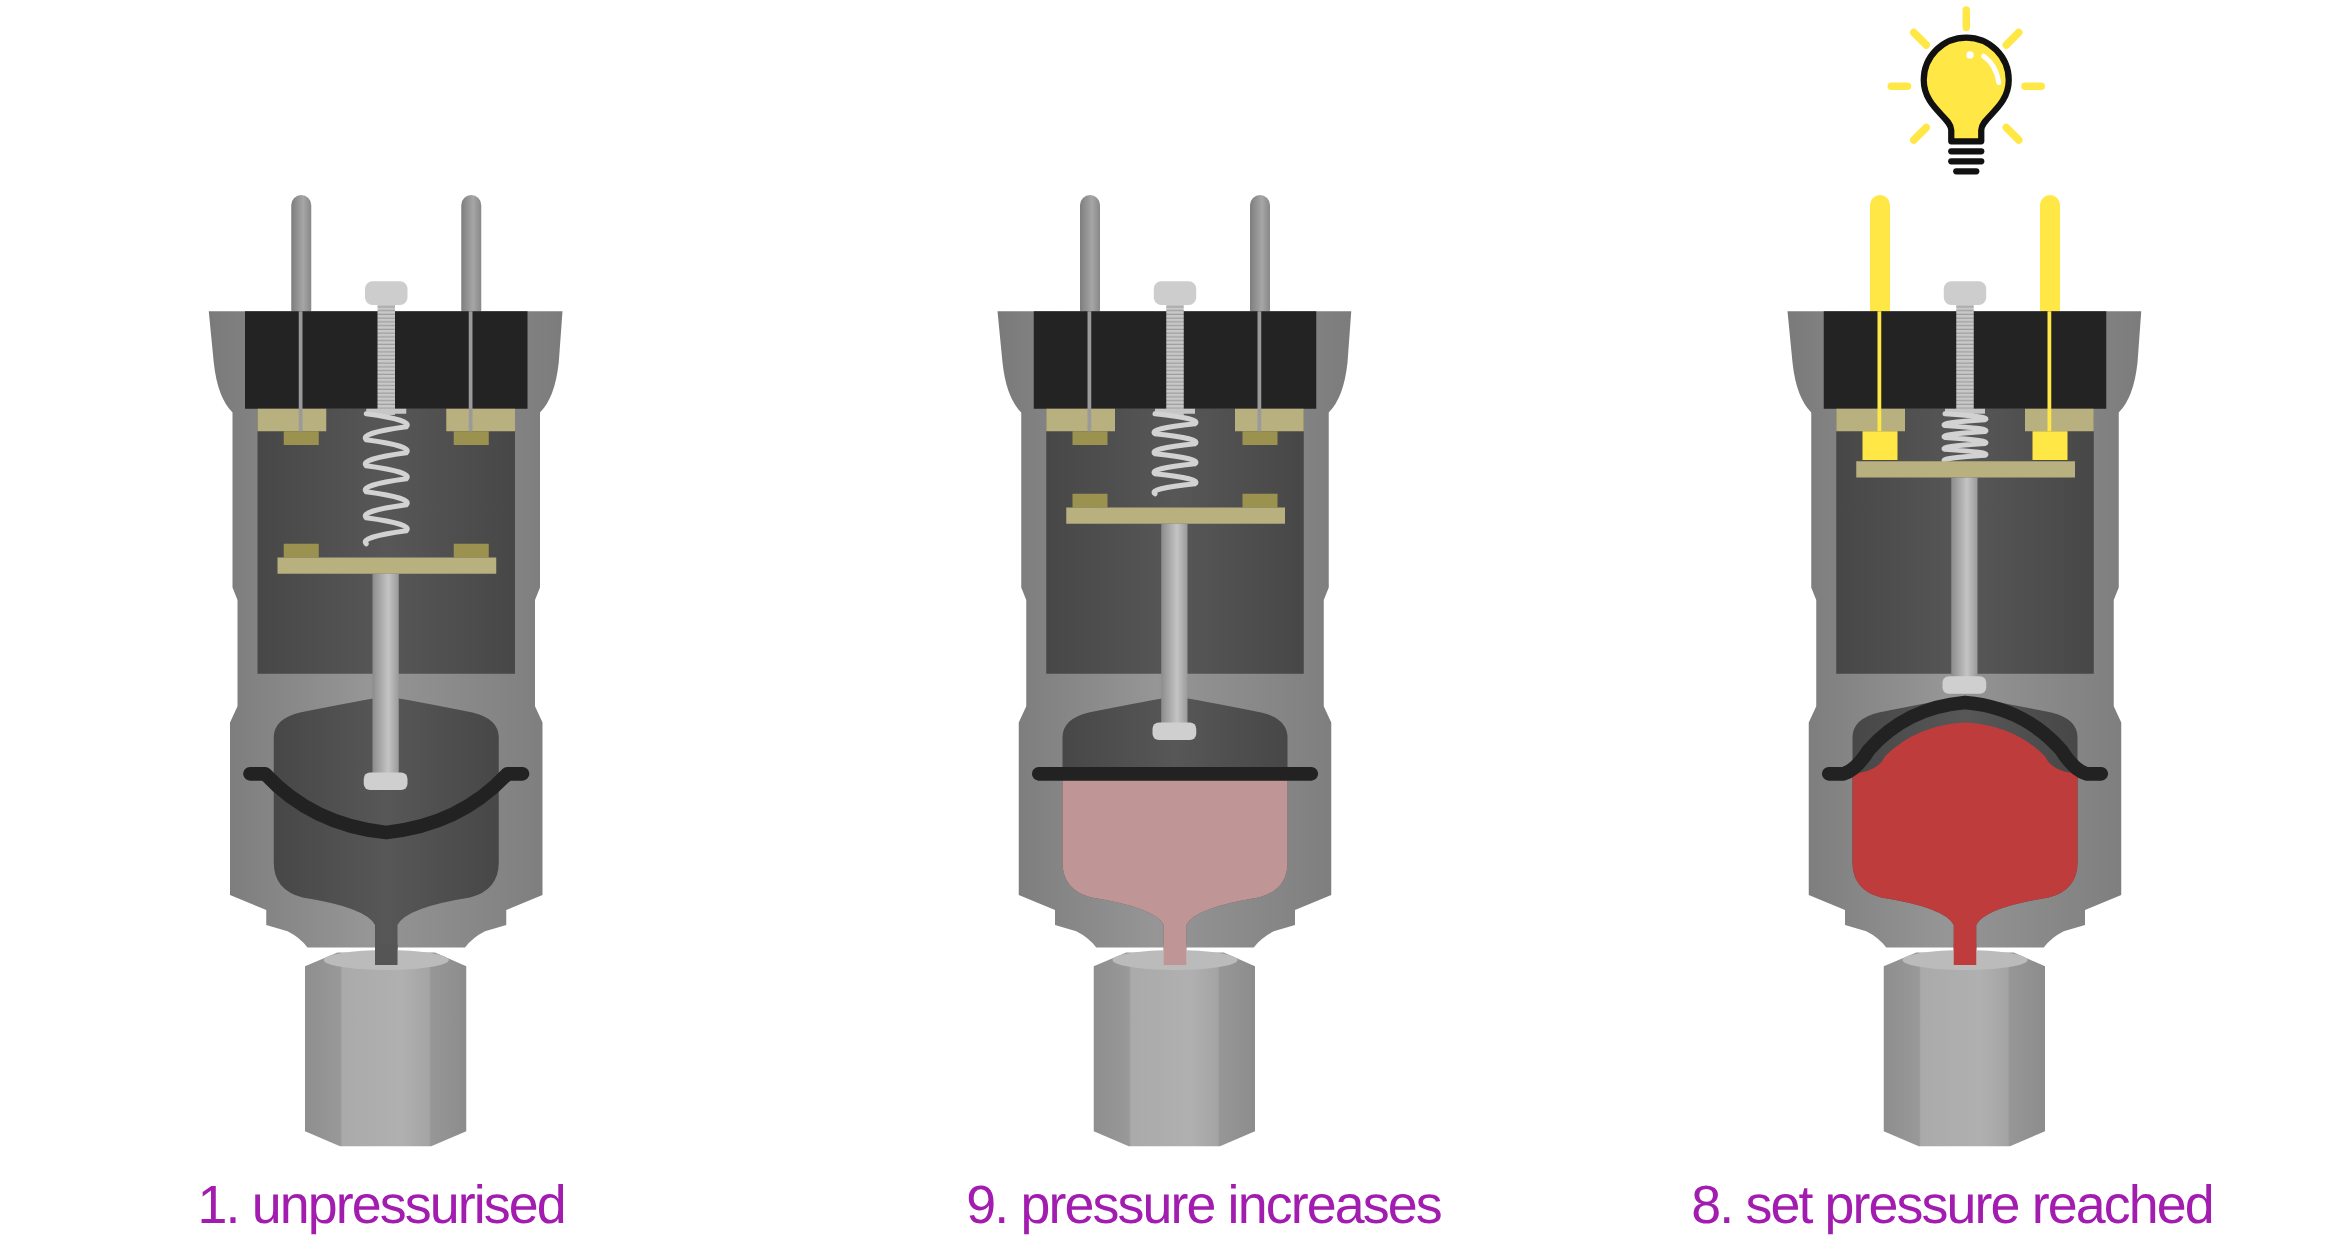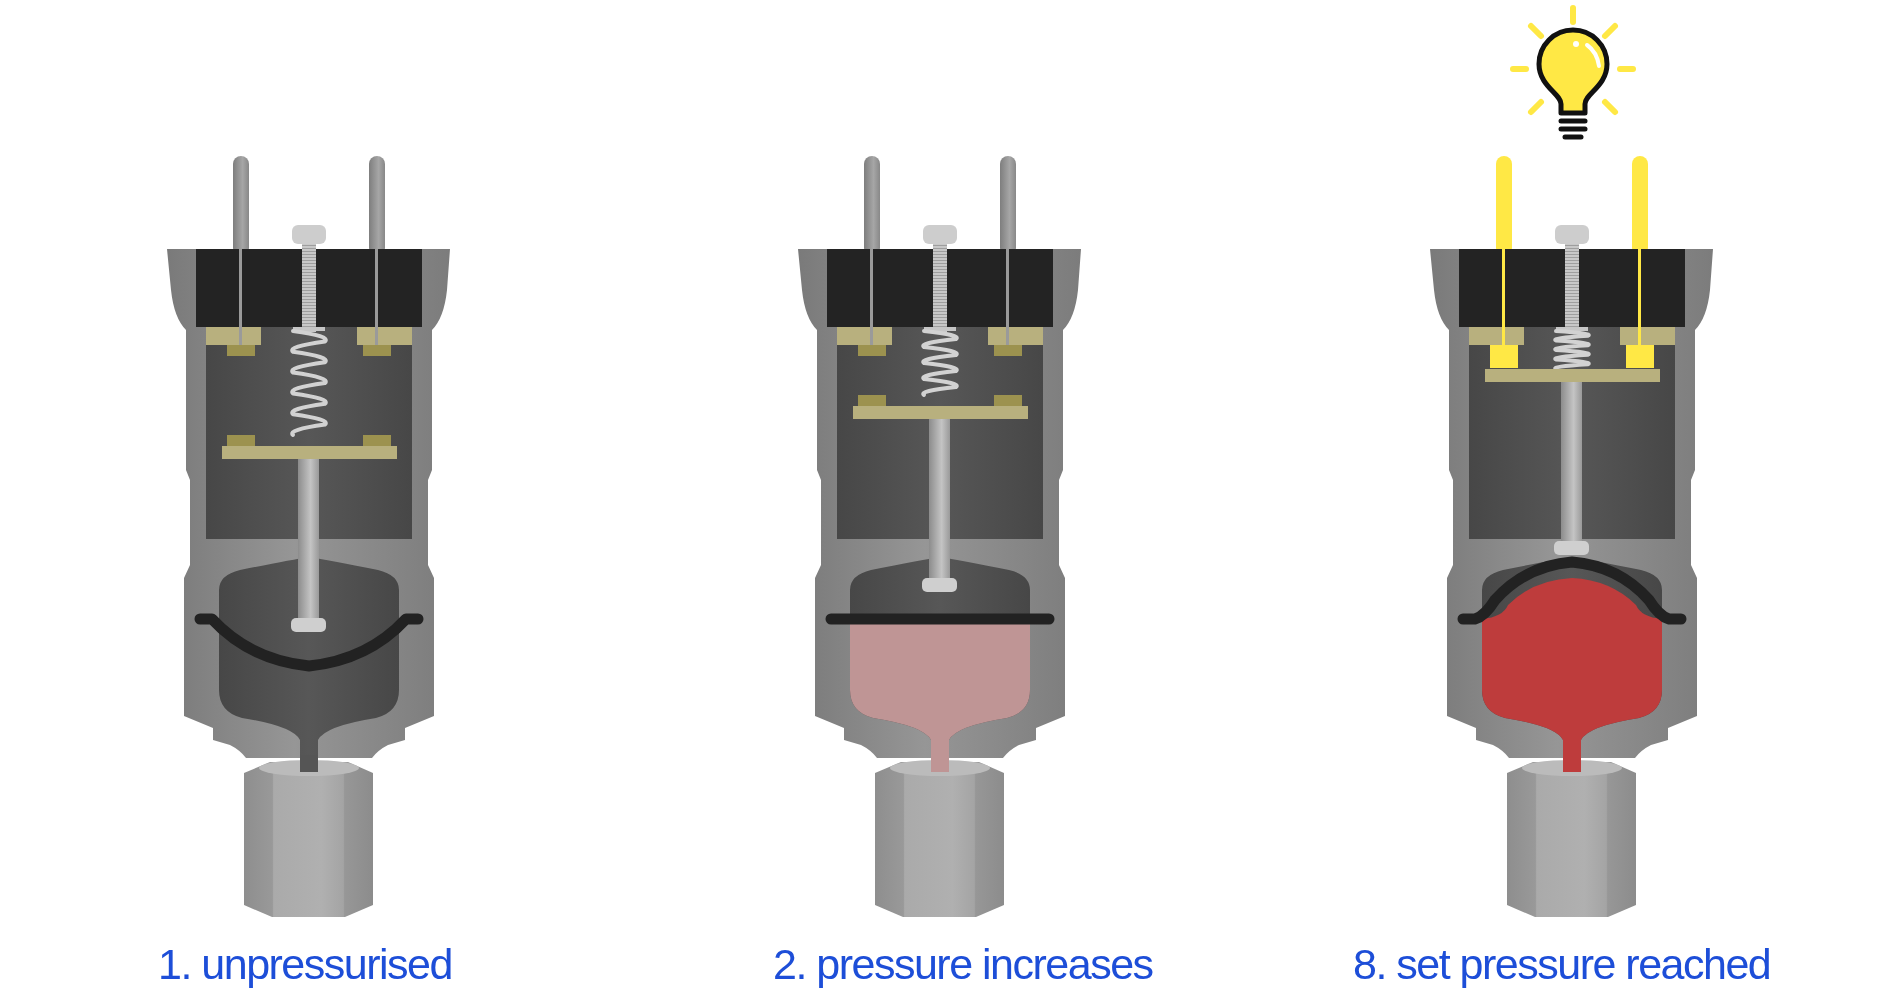--- a/index.html
+++ b/index.html
@@ -1,21 +1,21 @@
 <!DOCTYPE html>
 <html><head>
 <meta charset="utf-8">
 <style>
   html, body { margin: 0; padding: 0; background: #ffffff; }
   body { width: 1879px; height: 1002px; position: relative; overflow: hidden; font-family: "DejaVu Sans", sans-serif; }
   #stage { position: absolute; left: 0; top: 0; width: 1879px; height: 1002px; }
   .label {
     position: absolute; top: 936px; height: 56px;
     font-family: "Liberation Sans", "DejaVu Sans", sans-serif;
-    font-size: 43px; color: #1d4ed8; letter-spacing: -1.5px;
+    font-size: 43px; color: #a21caf; letter-spacing: -1.5px;
     white-space: nowrap; line-height: 56px;
   }
 </style>
 </head>
 <body>
 
 <svg id="stage" width="1879" height="1002" viewBox="0 0 1879 1002" xmlns="http://www.w3.org/2000/svg">
   <defs>
     <linearGradient id="gHousing" x1="0" x2="1" y1="0" y2="0">
       <stop offset="0" stop-color="#7a7a7a"></stop>
@@ -151,14 +151,14 @@
         <rect x="291" y="541" width="35" height="14" rx="5" fill="#cfcfcf"></rect>
         <path d="M 200 619 L 212 619 Q 222 616 232 600 Q 262 566 309 562 Q 356 566 386 600 Q 396 616 406 619 L 418 619" fill="none" stroke="#222222" stroke-width="11" stroke-linecap="round" stroke-linejoin="round"></path>
         <path d="M 244 773 L 270 762 L 348 762 L 373 773 L 373 905 L 345 917 L 272 917 L 244 905 Z" fill="url(#gNut)"></path>
         <ellipse cx="309" cy="768" rx="50" ry="8" fill="#bbbbbb"></ellipse>
         <rect x="300" y="755" width="18" height="17" fill="#be3c3c"></rect>
       </g>
     </g>
 </svg>
 
 <div class="label" style="left:158px;">1. unpressurised</div>
-<div class="label" style="left:773px;">2. pressure increases</div>
+<div class="label" style="left:773px;">9. pressure increases</div>
 <div class="label" style="left:1353px;">8. set pressure reached</div>
 
 </body></html>

